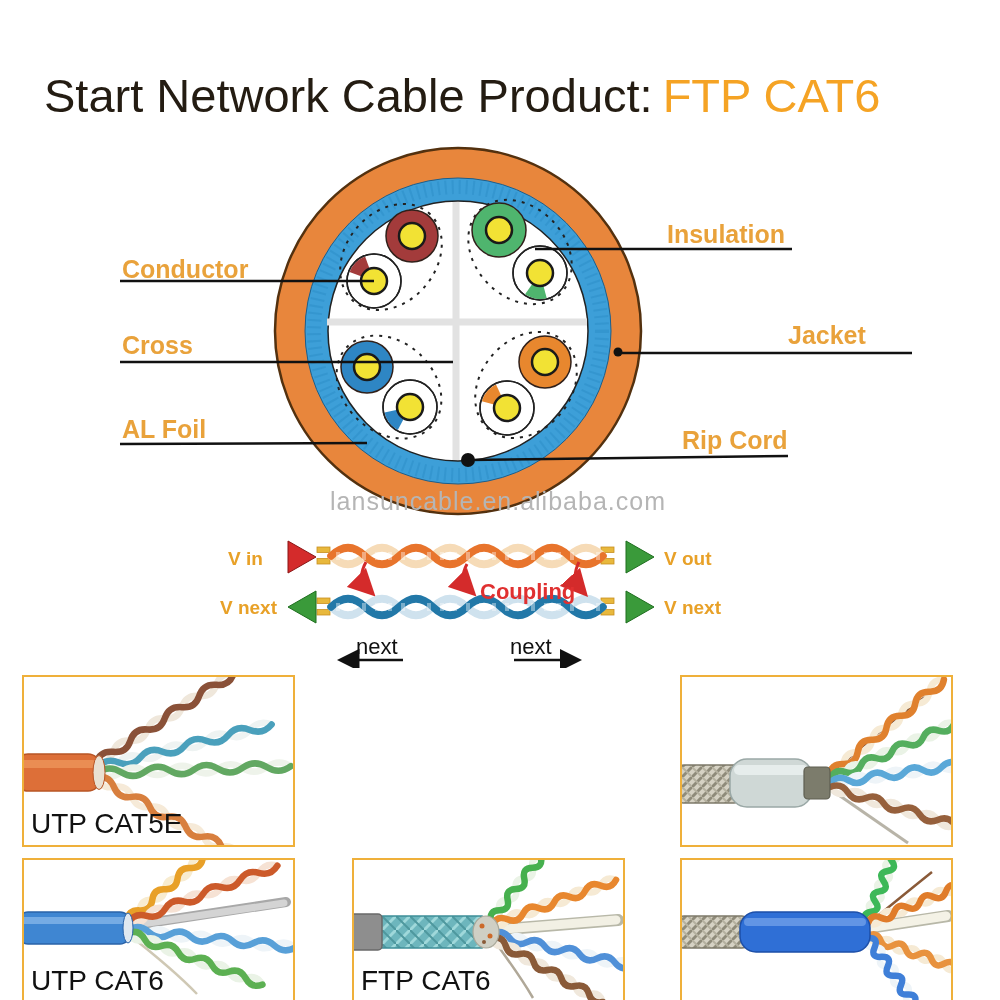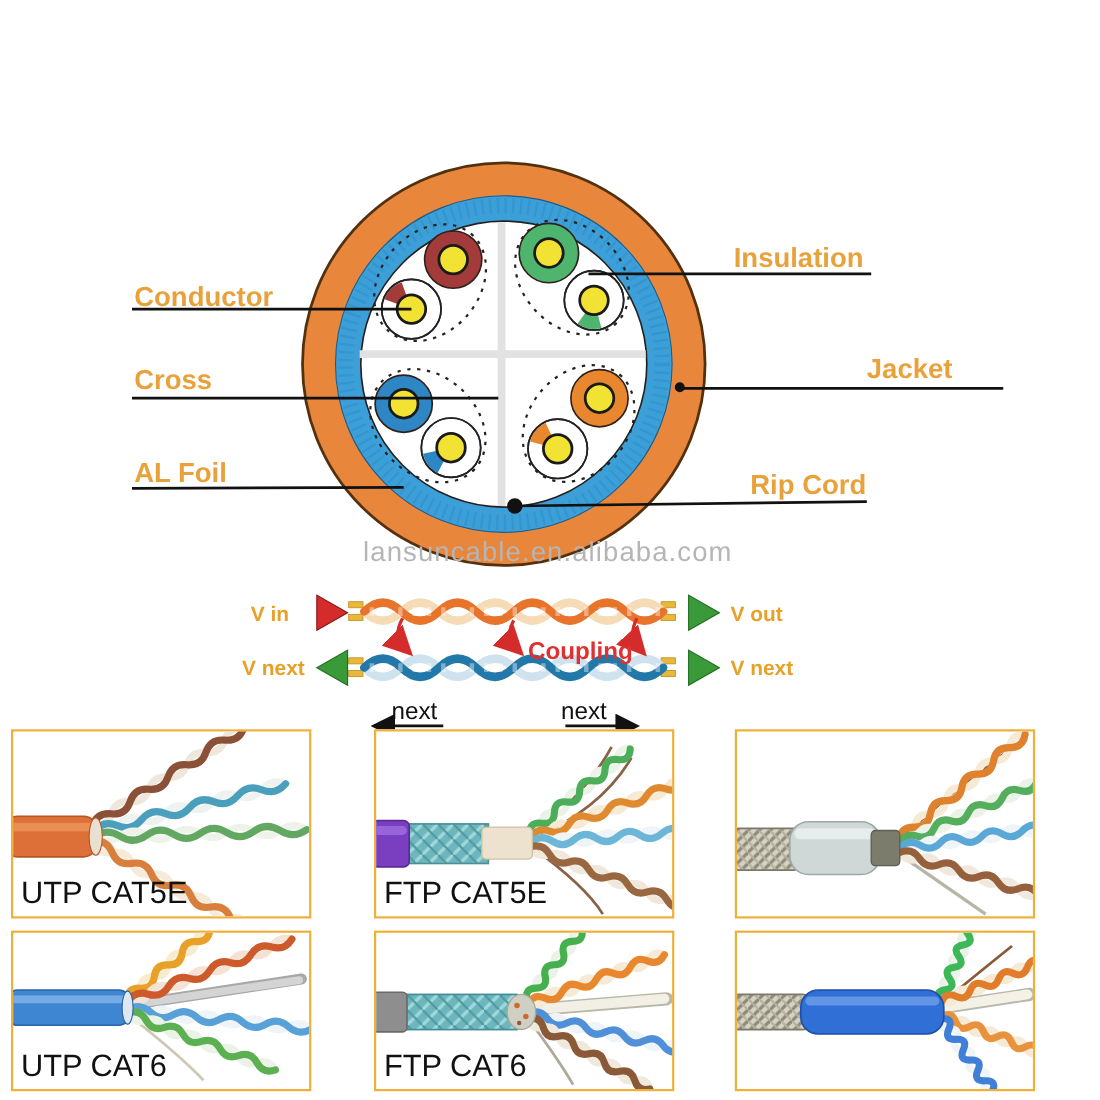--- a/index.html
+++ b/index.html
@@ -11,21 +11,21 @@
   svg text{font-family:"Liberation Sans",sans-serif;}
   .glabel{fill:#e9a23b;font-size:25px;font-weight:600;}
   .leader{stroke:#111;stroke-width:2.5;fill:none;}
   .watermark{fill:#b5b5b5;font-size:25px;letter-spacing:1px;font-weight:400;}
   .gold{fill:#e8a128;font-size:19px;font-weight:700;}
   .red-label{fill:#e03030;font-size:22px;font-weight:700;}
   .next-label{fill:#111;font-size:22px;font-weight:500;}
   .tp path{fill:none;stroke-linecap:round;vector-effect:non-scaling-stroke;}
   .tp .s2{stroke:var(--c2,#ece6d8);stroke-width:var(--w,6.5);}
   .tp .s1{stroke:var(--c1,#888);stroke-width:var(--w,6.5);}
-  .pbox{position:absolute;margin:0;background:#fff;border:2px solid #efb03a;box-sizing:border-box;}
+  .pbox{position:absolute;margin:12px;background:#fff;border:2px solid #efb03a;box-sizing:border-box;}
   .pbox svg{position:absolute;left:0;top:0;width:100%;height:100%;}
   .plabel{position:absolute;left:7px;bottom:5px;font-size:28px;font-weight:400;color:#111;
         letter-spacing:0;white-space:nowrap;}
 </style>
 </head>
 <body>
 
 <div class="page">
 
   <svg width="0" height="0" style="position:absolute" aria-hidden="true">
@@ -46,20 +46,21 @@
       </pattern>
       <marker id="mred" markerWidth="9" markerHeight="9" refX="5" refY="4.5" orient="auto">
         <path d="M0,0 L9,4.5 L0,9 Z" fill="#d42b2b"></path>
       </marker>
       <marker id="mblk" markerWidth="9" markerHeight="9" refX="5" refY="4.5" orient="auto">
         <path d="M0,0 L9,4.5 L0,9 Z" fill="#111"></path>
       </marker>
     </defs>
   </svg>
 
+  <h1 class="title"><span>Start Network Cable Product:</span><span class="hl">FTP CAT6</span></h1>
 
   <svg style="position:absolute;left:0;top:130px" width="1000" height="392" viewBox="0 0 1000 392">
 
     <g>
       <circle cx="458" cy="201" r="183" fill="#e8863c" stroke="#53310f" stroke-width="2.5"></circle>
       <circle cx="458" cy="201" r="153" fill="#3d9fd8" stroke="#1b5e8c" stroke-width="1"></circle>
       <circle cx="458" cy="201" r="144" fill="none" stroke="#2e8ec9" stroke-width="14" stroke-dasharray="2 5" opacity="0.55"></circle>
       <circle cx="458" cy="201" r="130" fill="#fff" stroke="#222" stroke-width="1.5"></circle>
 
       <g stroke="#e2e2e2" stroke-width="7">
@@ -186,40 +187,20 @@
         <use href="#tp" style="--c1:#62a862;--c2:#eef3ea" transform="translate(73,96) rotate(-2) scale(0.97,0.75)"></use>
         <use href="#tp" style="--c1:#d87f3e;--c2:#f6ead8" transform="translate(72,100) rotate(29) scale(0.82,0.75)"></use>
       </g>
       <rect x="-8" y="77" width="84" height="37" rx="12" fill="#dd6f38" stroke="#b85525" stroke-width="1.5"></rect>
       <rect x="-6" y="83" width="78" height="8" rx="4" fill="#f09a60" opacity="0.7"></rect>
       <ellipse cx="75" cy="95.5" rx="6" ry="17" fill="#e9e0d2" stroke="#b85525" stroke-width="1"></ellipse>
     </svg>
     <figcaption class="plabel">UTP CAT5E</figcaption>
   </figure>
 
-  <figure class="pbox" style="left:340px;top:663px;width:273px;height:172px">
-    <svg viewBox="0 0 269 168">
-      <g stroke="#8a6248" stroke-width="2.5" fill="none">
-        <path d="M140,96 Q190,58 214,14"></path>
-        <path d="M142,98 Q205,70 232,24"></path>
-        <path d="M140,104 Q190,140 206,166"></path>
-      </g>
-      <g class="tp">
-        <use href="#tp" style="--c1:#4cae58;--c2:#eaf3e6" transform="translate(139,93) rotate(-40) scale(0.6,0.75)"></use>
-        <use href="#tp" style="--c1:#e08a30;--c2:#f6ead4" transform="translate(140,97) rotate(-20) scale(0.75,0.7)"></use>
-        <use href="#tp" style="--c1:#6cb6d8;--c2:#eef4f8" transform="translate(140,101) rotate(-4) scale(0.8,0.7)"></use>
-        <use href="#tp" style="--c1:#9a6840;--c2:#f0e8dc" transform="translate(140,105) rotate(21) scale(0.76,0.7)"></use>
-      </g>
-      <rect x="26" y="84" width="76" height="36" fill="url(#foil)" stroke="#4e8e94" stroke-width="1.5"></rect>
-      <rect x="96" y="87" width="46" height="29" rx="4" fill="#ece2ce" stroke="#cbbfa4" stroke-width="1.2"></rect>
-      <rect x="-4" y="81" width="34" height="42" rx="5" fill="#7a3ec0" stroke="#5a2a96" stroke-width="1.5"></rect>
-      <rect x="-2" y="86" width="30" height="8" rx="4" fill="#a06ee0" opacity="0.8"></rect>
-    </svg>
-    <figcaption class="plabel">FTP CAT5E</figcaption>
-  </figure>
 
   <figure class="pbox" style="left:668px;top:663px;width:273px;height:172px">
     <svg viewBox="0 0 269 168">
       <path d="M148,98 Q210,42 246,18" stroke="#8a5a3a" stroke-width="2.5" fill="none"></path>
       <path d="M148,112 Q200,148 226,166" stroke="#b8b4a8" stroke-width="3" fill="none"></path>
       <g class="tp">
         <use href="#tp" style="--c1:#e0812e;--c2:#f6ead4" transform="translate(147,99) rotate(-40) scale(0.75,0.75)"></use>
         <use href="#tp" style="--c1:#54ae5e;--c2:#eaf3e6" transform="translate(148,102) rotate(-24) scale(0.68,0.7)"></use>
         <use href="#tp" style="--c1:#5aa8d8;--c2:#eef4f8" transform="translate(148,106) rotate(-8) scale(0.75,0.7)"></use>
         <use href="#tp" style="--c1:#96603c;--c2:#f0e8dc" transform="translate(148,110) rotate(17) scale(0.75,0.7)"></use>

